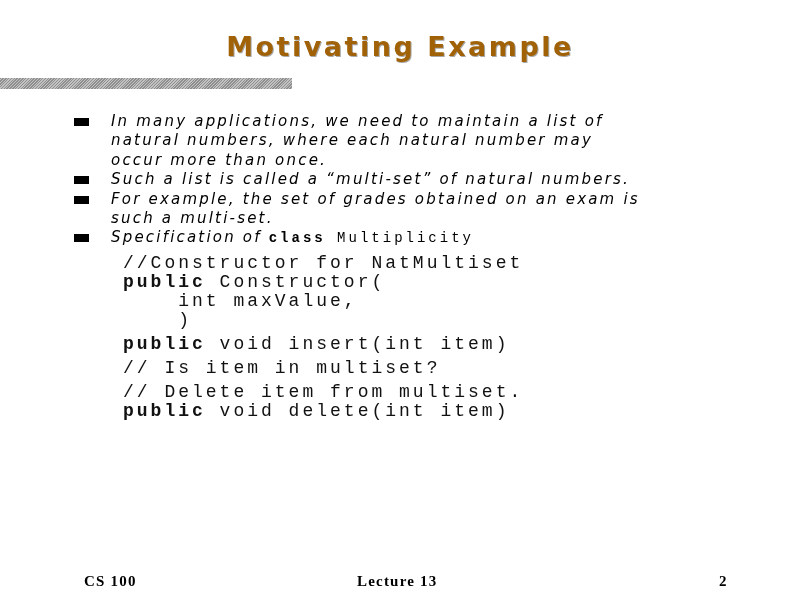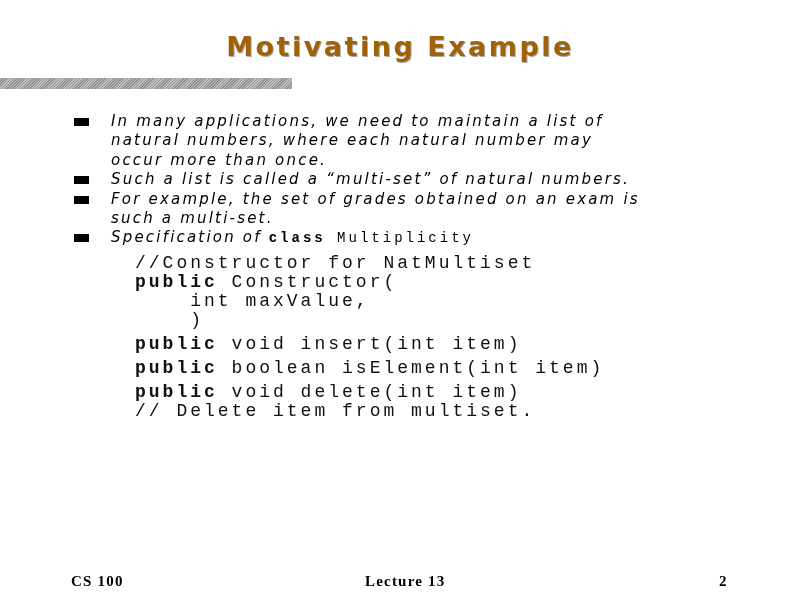--- a/index.html
+++ b/index.html
@@ -59,33 +59,32 @@
     top: 254px; left: 123px;
   }
   .code-group { margin: 0 0 5px 0; }
   .code-line {
     font-family: "Liberation Mono", monospace;
     font-size: 18px;
     line-height: 19px;
     letter-spacing: 3px;
     white-space: pre;
     color: #111111;
-    margin-left: 12px;
   }
   .code-line .run-mono, .code-line .run-mono-bold { font-size: 18px; }
   .footer {
     position: absolute;
     top: 573px; left: 0; width: 100%;
     font-family: "Liberation Serif", serif;
     font-weight: bold;
     font-size: 15px;
     letter-spacing: 1.2px;
   }
-  .footer-course  { position: absolute; left: 71px;  top: 0; }
-  .footer-lecture { position: absolute; left: 365px; top: 0; }
+  .footer-course  { position: absolute; left: 84px;  top: 0; }
+  .footer-lecture { position: absolute; left: 357px; top: 0; }
   .footer-page    { position: absolute; left: 719px; top: 0; }
 </style>
 </head>
 <body>
 
 <div class="slide">
   <div class="title">Motivating Example</div>
   <div class="accent-bar"></div>
 
   <div class="bullets" id="bullets">
@@ -122,25 +121,25 @@
       <div class="code-group">
         <div class="code-line"><span class="run-mono">//Constructor for NatMultiset</span></div>
         <div class="code-line"><span class="run-mono-bold">public</span><span class="run-mono"> Constructor(</span></div>
         <div class="code-line"><span class="run-mono">    int maxValue,</span></div>
         <div class="code-line"><span class="run-mono">    )</span></div>
       </div>
       <div class="code-group">
         <div class="code-line"><span class="run-mono-bold">public</span><span class="run-mono"> void insert(int item)</span></div>
       </div>
       <div class="code-group">
-        <div class="code-line"><span class="run-mono-bold">public</span><span class="run-mono"> boolean isElement(int item)</span></div>
+        <div class="code-line"><span class="run-mono">// Is item in multiset?</span></div>
       </div>
       <div class="code-group">
+        <div class="code-line"><span class="run-mono">// Delete item from multiset.</span></div>
         <div class="code-line"><span class="run-mono-bold">public</span><span class="run-mono"> void delete(int item)</span></div>
-        <div class="code-line"><span class="run-mono">// Delete item from multiset.</span></div>
       </div>
     </div>
 
   <div class="footer">
     <span class="footer-course">CS 100</span>
     <span class="footer-lecture">Lecture 13</span>
     <span class="footer-page">2</span>
   </div>
 </div>
 

